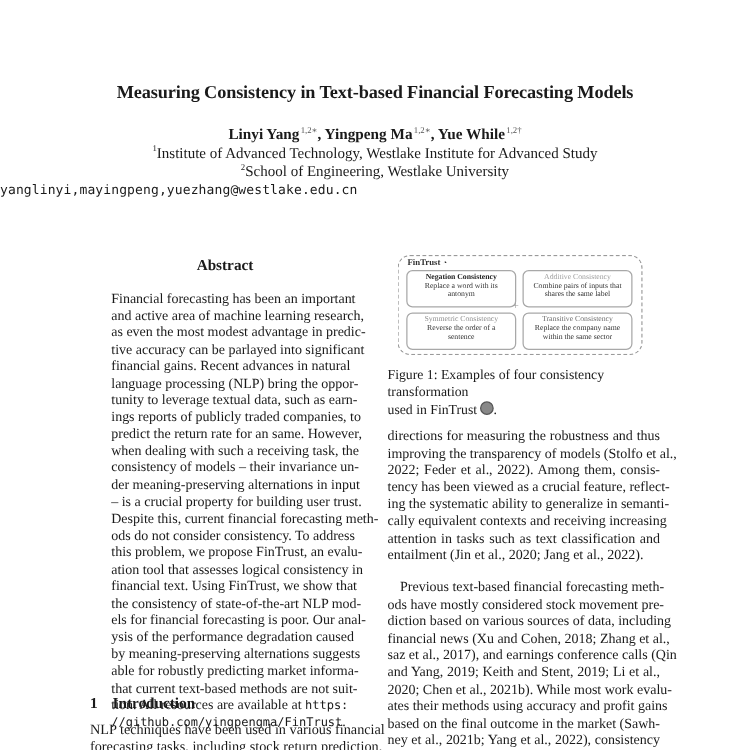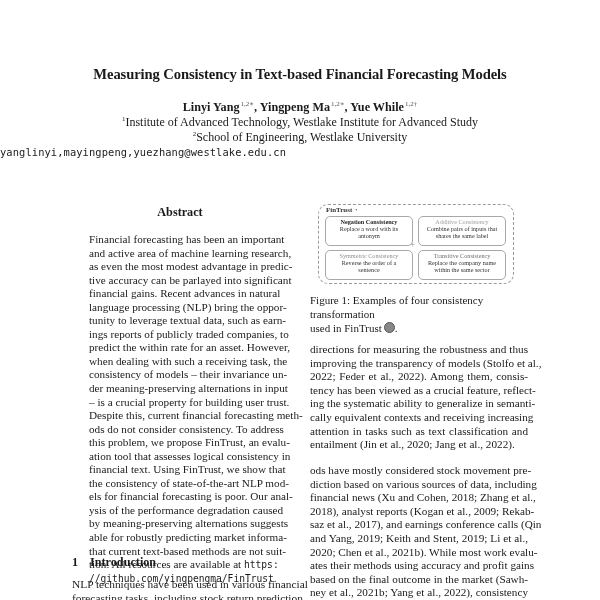--- a/index.html
+++ b/index.html
@@ -80,21 +80,21 @@
 <div class="abstract-heading">Abstract</div>
 <div class="abstract" id="abstract-body">
     <span class="ln">Financial forecasting has been an important</span>
     <span class="ln">and active area of machine learning research,</span>
     <span class="ln">as even the most modest advantage in predic-</span>
     <span class="ln">tive accuracy can be parlayed into significant</span>
     <span class="ln">financial gains. Recent advances in natural</span>
     <span class="ln">language processing (NLP) bring the oppor-</span>
     <span class="ln">tunity to leverage textual data, such as earn-</span>
     <span class="ln">ings reports of publicly traded companies, to</span>
-    <span class="ln">predict the within rate for an asset. However,</span>
+    <span class="ln">predict the return rate for an same. However,</span>
     <span class="ln">when dealing with such a receiving task, the</span>
     <span class="ln">consistency of models – their invariance un-</span>
     <span class="ln">der meaning-preserving alternations in input</span>
     <span class="ln">– is a crucial property for building user trust.</span>
     <span class="ln">Despite this, current financial forecasting meth-</span>
     <span class="ln">ods do not consider consistency. To address</span>
     <span class="ln">this problem, we propose FinTrust, an evalu-</span>
     <span class="ln">ation tool that assesses logical consistency in</span>
     <span class="ln">financial text. Using FinTrust, we show that</span>
     <span class="ln">the consistency of state-of-the-art NLP mod-</span>
@@ -147,23 +147,23 @@
     <span class="ln">directions for measuring the robustness and thus</span>
     <span class="ln">improving the transparency of models (Stolfo et al.,</span>
     <span class="ln">2022; Feder et al., 2022). Among them, consis-</span>
     <span class="ln">tency has been viewed as a crucial feature, reflect-</span>
     <span class="ln">ing the systematic ability to generalize in semanti-</span>
     <span class="ln">cally equivalent contexts and receiving increasing</span>
     <span class="ln">attention in tasks such as text classification and</span>
     <span class="ln last">entailment (Jin et al., 2020; Jang et al., 2022).</span>
   </div>
 <div class="right-col para2" id="para2">
+    <span class="ln indent">Previous text-based financial forecasting meth-</span>
     <span class="ln">ods have mostly considered stock movement pre-</span>
     <span class="ln">diction based on various sources of data, including</span>
     <span class="ln">financial news (Xu and Cohen, 2018; Zhang et al.,</span>
-    <span class="ln">2018), analyst reports (Kogan et al., 2009; Rekab-</span>
     <span class="ln">saz et al., 2017), and earnings conference calls (Qin</span>
     <span class="ln">and Yang, 2019; Keith and Stent, 2019; Li et al.,</span>
     <span class="ln">2020; Chen et al., 2021b). While most work evalu-</span>
     <span class="ln">ates their methods using accuracy and profit gains</span>
     <span class="ln">based on the final outcome in the market (Sawh-</span>
     <span class="ln">ney et al., 2021b; Yang et al., 2022), consistency</span>
   </div>
 
 </body></html>

